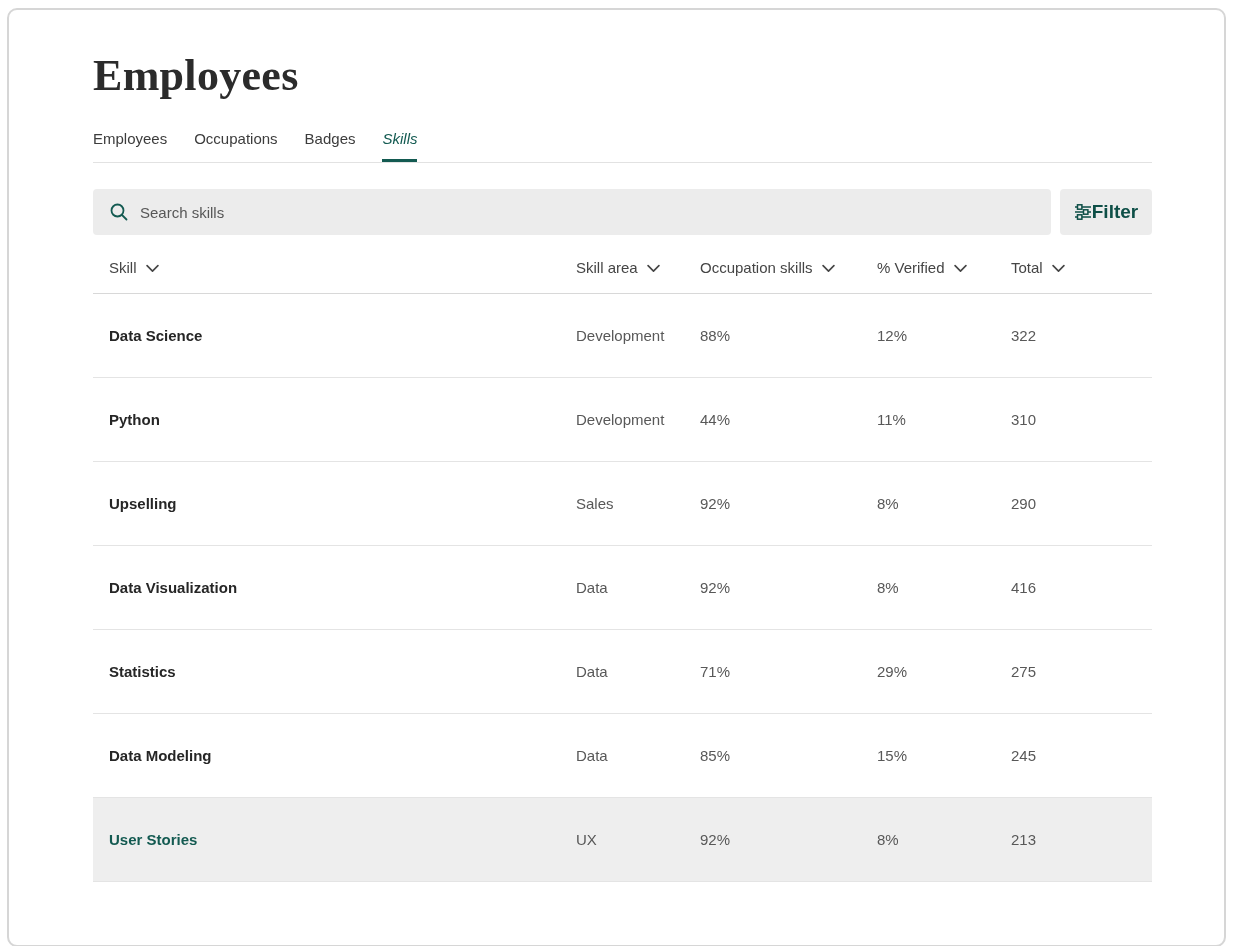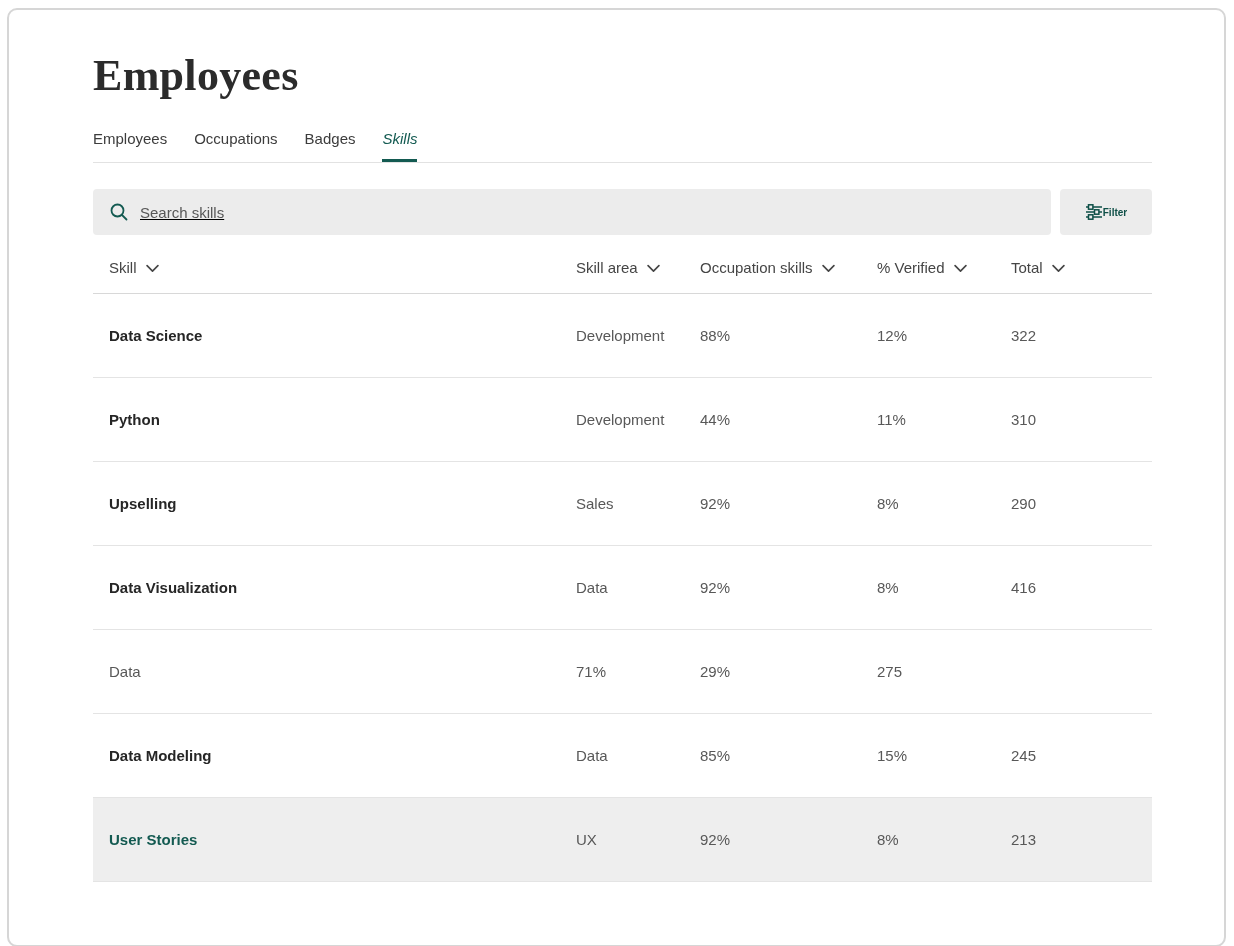--- a/index.html
+++ b/index.html
@@ -39,33 +39,33 @@
     font-size:15px;color:#3c3c3c;text-decoration:none;cursor:pointer;
     padding-bottom:12px;border-bottom:3px solid transparent;
   }
   .tab.active{
     color:var(--color-accent);border-bottom-color:var(--color-accent);font-weight:400;font-style:italic;
   }
   
   .toolbar{display:flex;gap:9px;margin-top:26px;width:1059px;}
   .searchbox{
     flex:1;height:46px;background:var(--color-control-bg);border-radius:4px;
-    display:flex;align-items:center;padding:0 16px;gap:11px;text-decoration:underline;
+    display:flex;align-items:center;padding:0 16px;gap:11px;
   }
   .searchbox svg{flex:none;display:block;}
   .searchbox input{
     border:none;background:transparent;outline:none;flex:1;
     font-family:inherit;font-size:15px;color:#2e2e2e;padding:0;
   }
   .searchbox input::placeholder{color:#575757;opacity:1;}
   .filter-btn{
     width:92px;height:46px;background:var(--color-control-bg);
     border:none;border-radius:4px;cursor:pointer;
     display:flex;align-items:center;justify-content:center;
-    font-family:inherit;font-size:10px;font-weight:700;color:#0e4f47;
+    font-family:inherit;font-size:19px;font-weight:700;color:#0e4f47;
   }
   
   .results{margin-top:27px;padding-left:16px;font-size:13px;color:var(--color-text-gray);}
   
   .table{margin-top:7px;width:1059px;}
   .thead,.tr{
     display:grid;
     grid-template-columns:467px 124px 177px 134px 141px;
     padding-left:16px;align-items:center;
   }
@@ -178,20 +178,21 @@
     <div class="td">290</div>
   </div>
           <div class="tr">
     <div class="td skill">Data Visualization</div>
     <div class="td">Data</div>
     <div class="td">92%</div>
     <div class="td">8%</div>
     <div class="td">416</div>
   </div>
           <div class="tr">
+    <div class="td skill">Statistics</div>
     <div class="td">Data</div>
     <div class="td">71%</div>
     <div class="td">29%</div>
     <div class="td">275</div>
   </div>
           <div class="tr">
     <div class="td skill">Data Modeling</div>
     <div class="td">Data</div>
     <div class="td">85%</div>
     <div class="td">15%</div>

